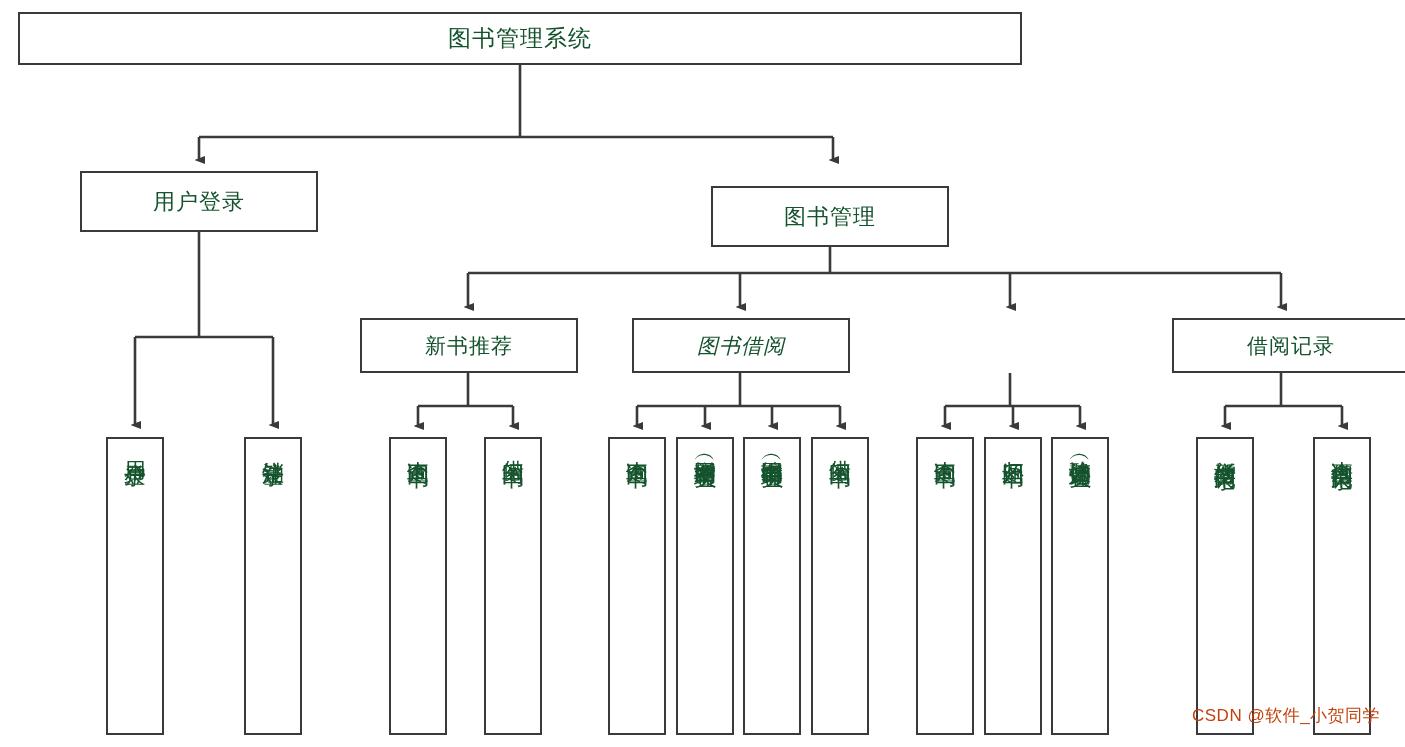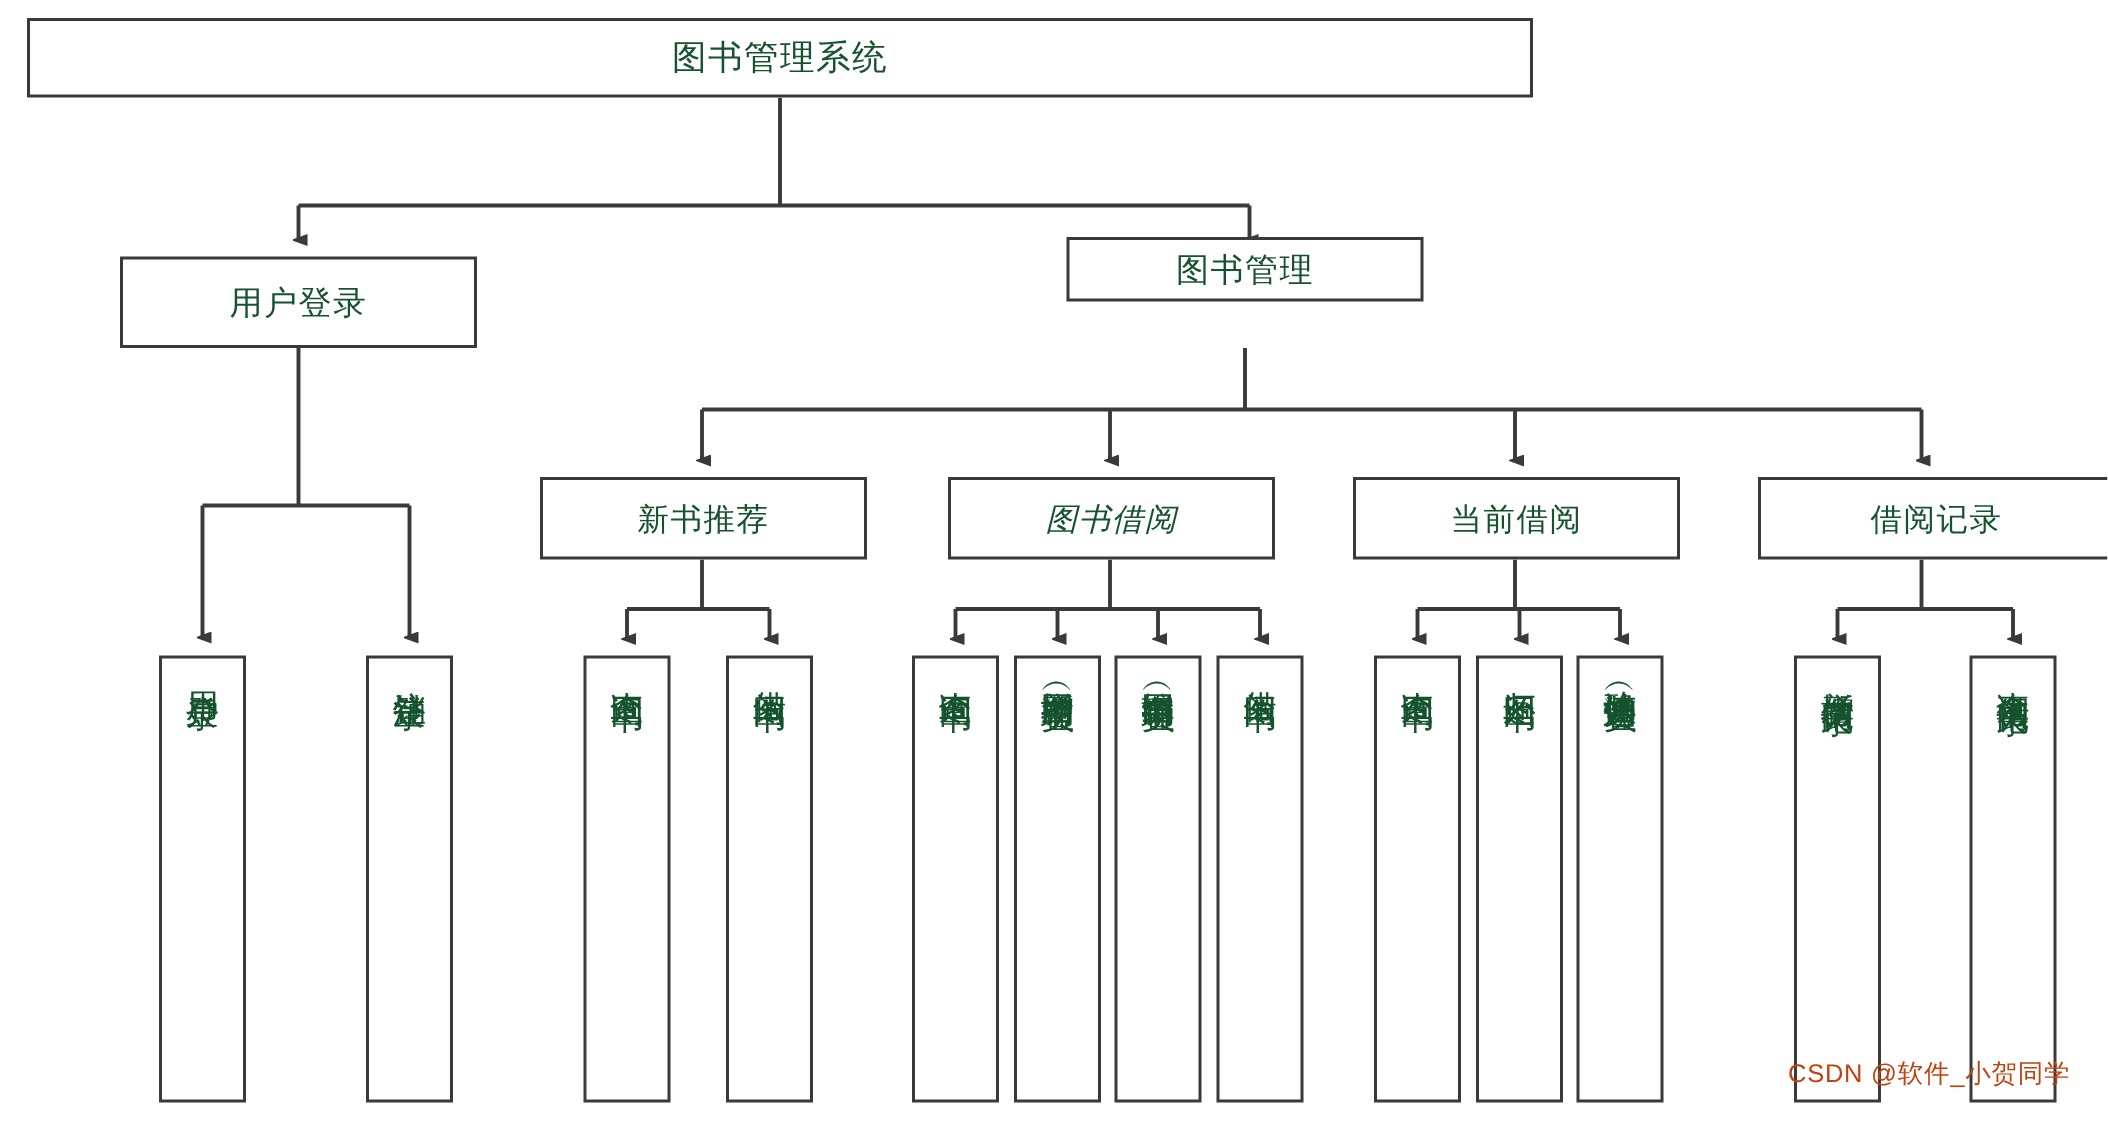--- a/index.html
+++ b/index.html
@@ -131,33 +131,30 @@
     </g>
   </svg>
 
   <div class="node root" style="left:18px; top:12px; width:1004px; height:53px;">
     <span class="hlabel">图书管理系统</span>
   </div>
 
   <div class="node level1" style="left:80px; top:171px; width:238px; height:61px;">
     <span class="hlabel">用户登录</span>
   </div>
-  <div class="node level1" style="left:711px; top:158px; width:238px; height:43px;font-family:Liberation Serif, serif;">
+  <div class="node level1" style="left:711px; top:186px; width:238px; height:61px;font-family:Liberation Serif, serif;">
     <span class="hlabel">图书管理</span>
   </div>
 
   <div class="node level2" style="left:360px; top:318px; width:218px; height:55px;">
     <span class="hlabel">新书推荐</span>
   </div>
   <div class="node level2" style="left:632px; top:318px; width:218px; height:55px;font-style:italic;">
     <span class="hlabel">图书借阅</span>
   </div>
-  <div class="node level2" style="left:902px; top:318px; width:218px; height:55px;">
-    <span class="hlabel">当前借阅</span>
-  </div>
   <div class="node level2" style="left:1172px; top:318px; width:238px; height:55px;">
     <span class="hlabel">借阅记录</span>
   </div>
 
   <div class="node leaf" style="left:106px; top:437px; width:58px; height:298px;">
     <span class="vtext">用户登录</span>
   </div>
   <div class="node leaf" style="left:244px; top:437px; width:58px; height:298px;">
     <span class="vtext">注销登录</span>
   </div>

